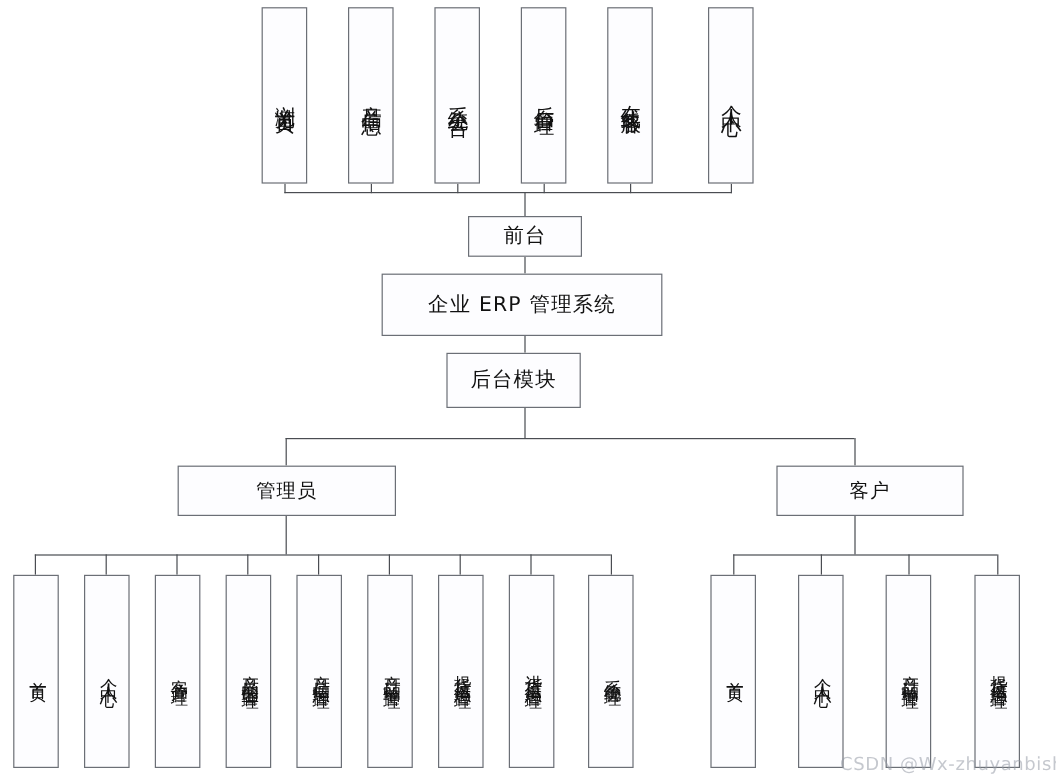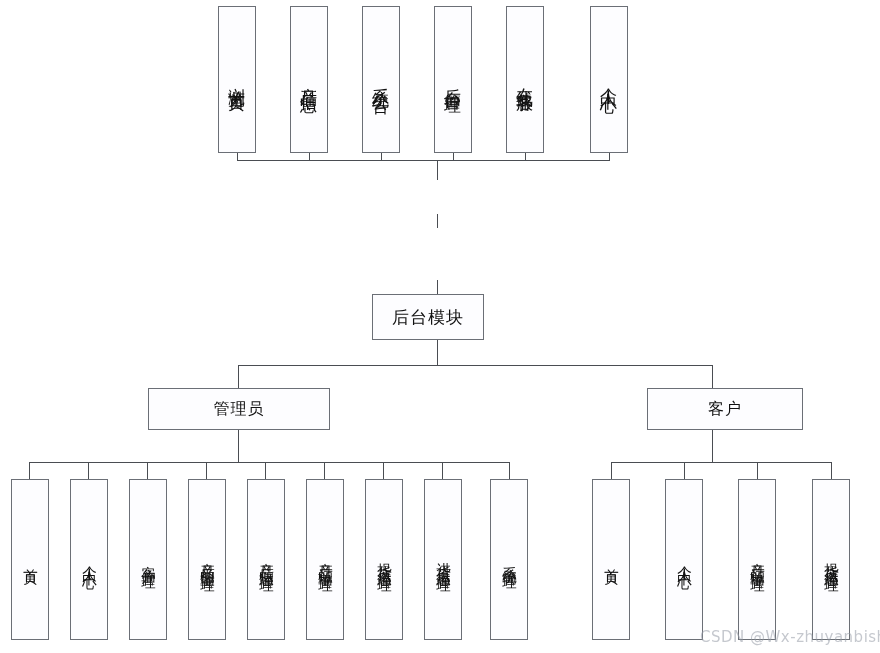--- a/index.html
+++ b/index.html
@@ -73,22 +73,24 @@
   <div class="line v" style="left:309px; top:153px; height:8px;"></div>
   <div class="line v" style="left:381px; top:153px; height:8px;"></div>
   <div class="line v" style="left:453px; top:153px; height:8px;"></div>
   <div class="line v" style="left:525px; top:153px; height:8px;"></div>
   <div class="line v" style="left:609px; top:153px; height:8px;"></div>
 
   <div class="line h" style="left:237px; top:160px; width:373px;"></div>
 
   <div class="line v" style="left:437px; top:160px; height:20px;"></div>
 
+  <div class="node horiz t-mid" style="left:390px; top:180px; width:95px; height:34px;">前台</div>
   <div class="line v" style="left:437px; top:214px; height:14px;"></div>
 
+  <div class="node horiz t-erp" style="left:318px; top:228px; width:234px; height:52px;">企业 ERP 管理系统</div>
   <div class="line v" style="left:437px; top:280px; height:14px;"></div>
 
   <div class="node horiz t-mid" style="left:372px; top:294px; width:112px; height:46px;">后台模块</div>
   <div class="line v" style="left:437px; top:340px; height:25px;"></div>
 
   <div class="line h" style="left:238px; top:365px; width:474px;"></div>
   <div class="line v" style="left:238px; top:365px; height:23px;"></div>
   <div class="line v" style="left:712px; top:365px; height:23px;"></div>
 
   <div class="node horiz t-role" style="left:148px; top:388px; width:182px; height:42px;">管理员</div>

